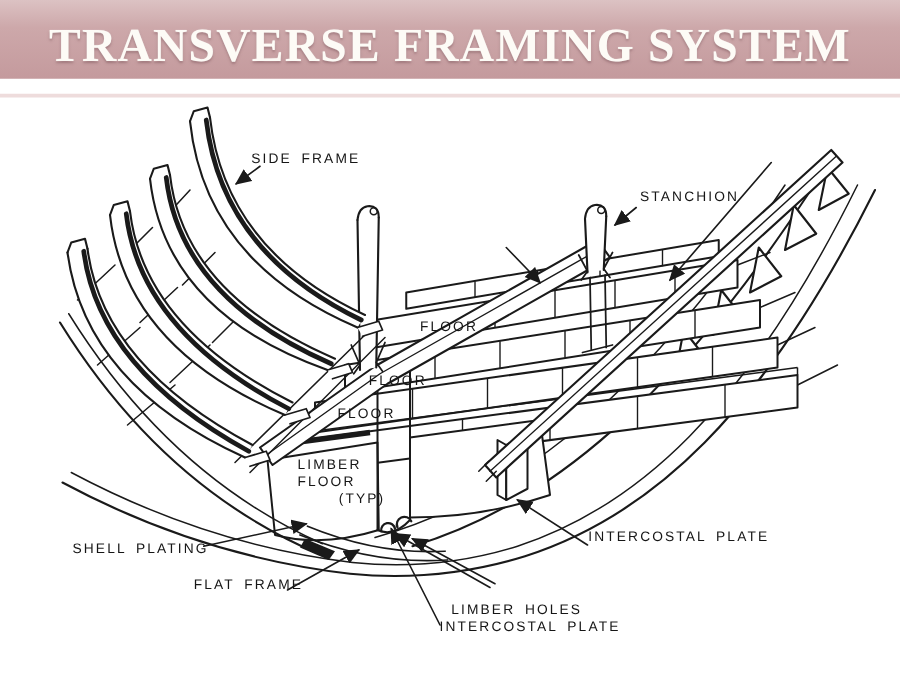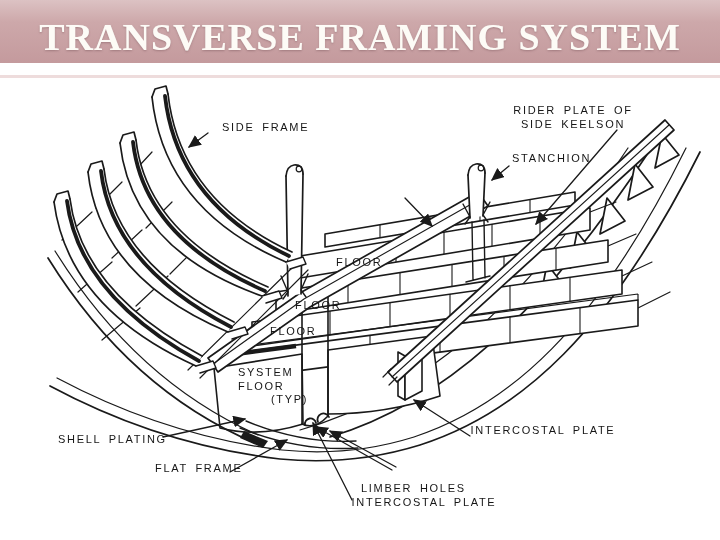--- a/index.html
+++ b/index.html
@@ -155,36 +155,32 @@
         <path d="M 509 166 L 492 180" marker-end="url(#arw)"></path>
         <path d="M 163 437 L 245 419" marker-end="url(#arw)"></path>
         <path d="M 230 472 L 287 440" marker-end="url(#arw)"></path>
         <path d="M 396 467 L 330 431" marker-end="url(#arw)"></path>
         <path d="M 392 470 L 316 427" marker-end="url(#arw)"></path>
         <path d="M 470 436 L 414 400" marker-end="url(#arw)"></path>
         <path d="M 352 500 L 313 423" marker-end="url(#arw)"></path>
       </g>
     </svg>
 
-    <div class="lbl" style="left:222px;top:121px">SIDE FRAME</div>
+    <div class="lbl" style="left:201px;top:121px">SIDE FRAME</div>
 
 
-    <div class="lbl center" style="left:573px;top:104px">
-      <div>RIDER PLATE OF</div>
-      <div>SIDE KEELSON</div>
-    </div>
 
     <div class="lbl" style="left:512px;top:152px">STANCHION</div>
 
     <div class="lbl" style="left:336px;top:256px">FLOOR</div>
     <div class="lbl" style="left:295px;top:299px">FLOOR</div>
     <div class="lbl" style="left:270px;top:325px">FLOOR</div>
 
     <div class="lbl" style="left:238px;top:366px">
-      <div>SYSTEM</div>
+      <div>LIMBER</div>
       <div>FLOOR</div>
       <div class="indent3">(TYP)</div>
     </div>
 
     <div class="lbl" style="left:58px;top:433px">SHELL PLATING</div>
     <div class="lbl" style="left:155px;top:462px">FLAT FRAME</div>
     <div class="lbl" style="left:361px;top:482px">LIMBER HOLES</div>
 
     <div class="lbl center" style="left:543px;top:424px">
       <div>INTERCOSTAL PLATE</div>

